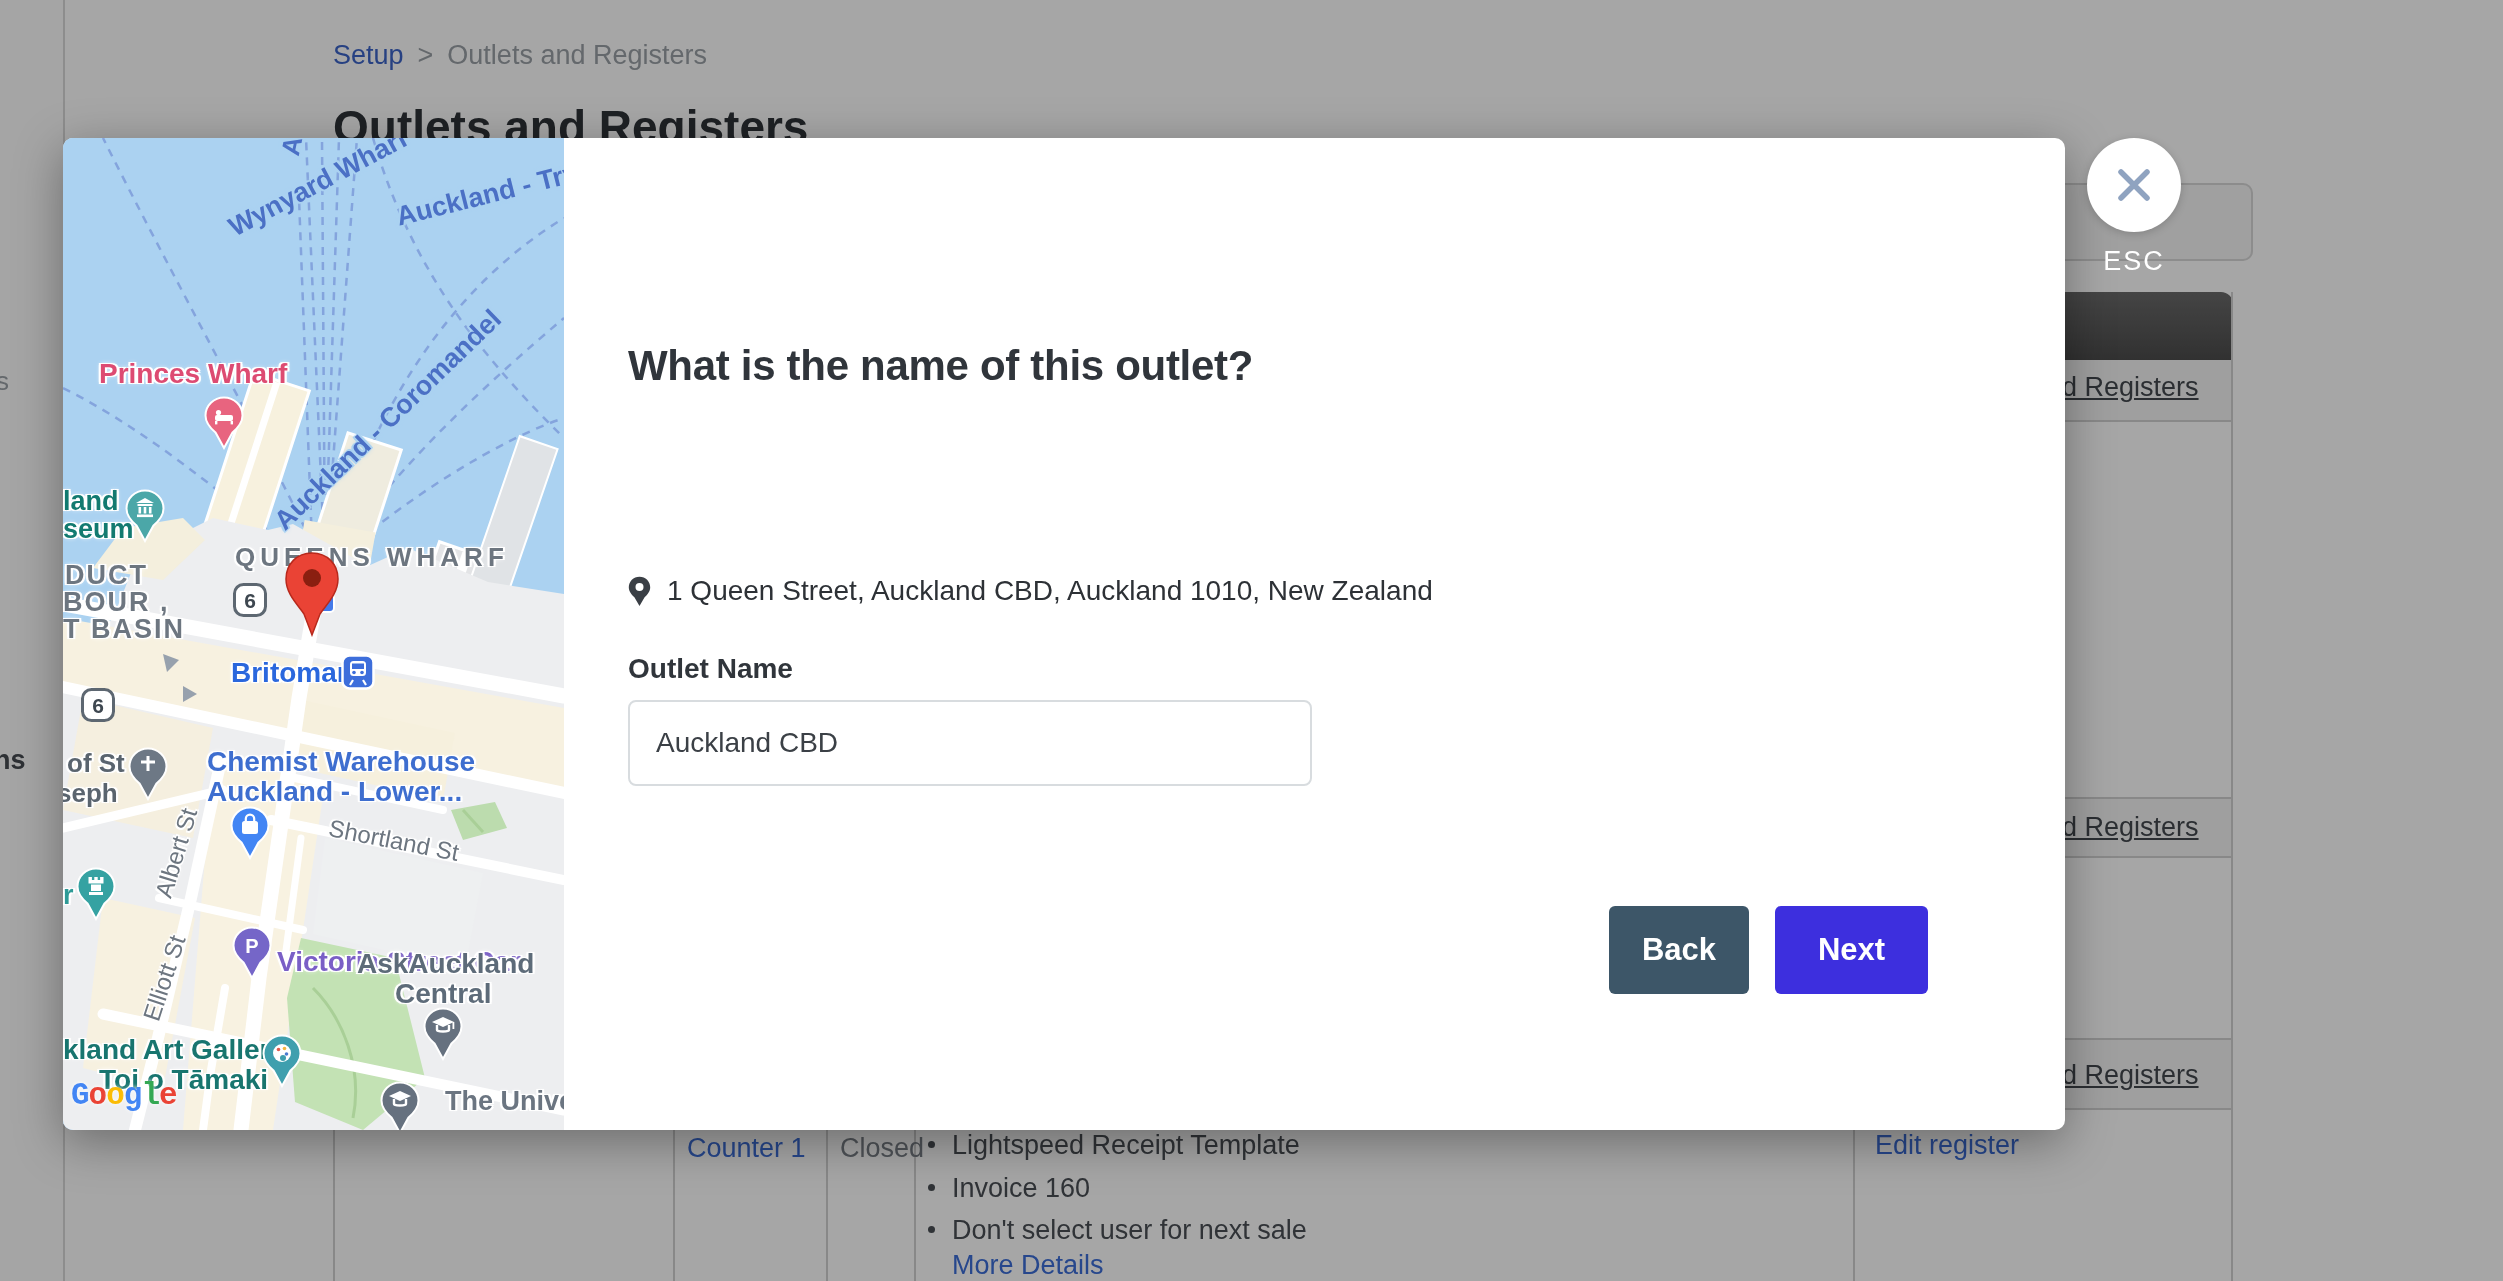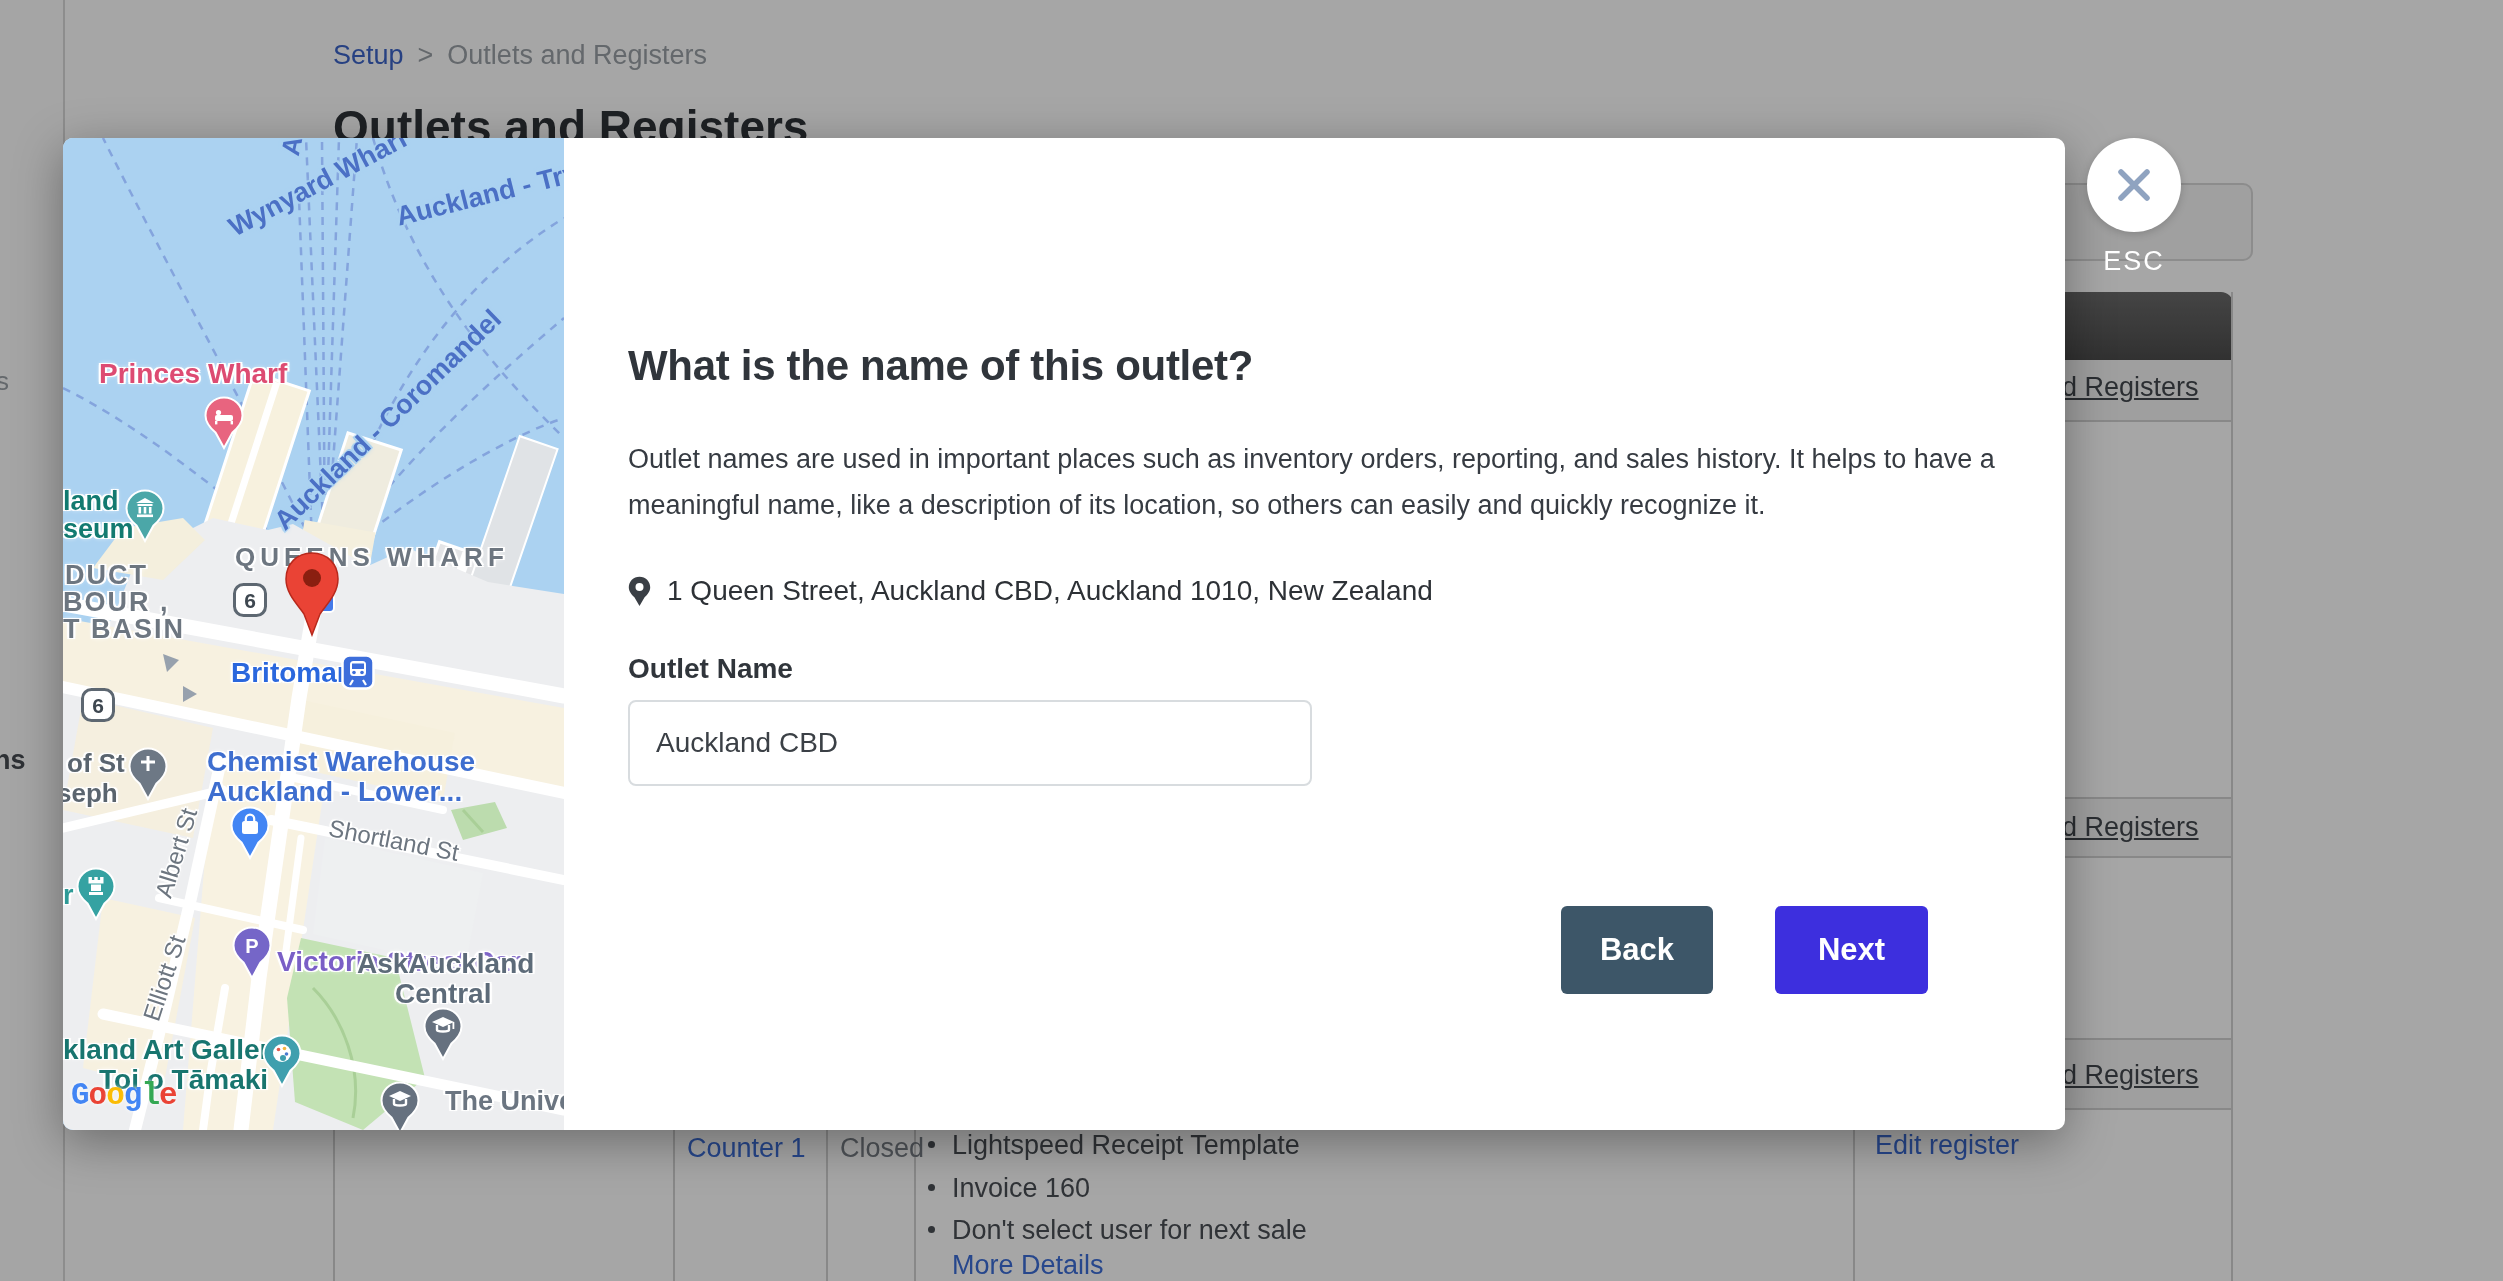--- a/index.html
+++ b/index.html
@@ -56,21 +56,21 @@
   .m-addr { position:absolute; left:565px; top:437px; display:flex; align-items:center;
     font-size:28px; color:#2d3136; }
   .m-addr svg { margin-right:16px; }
   .m-label { position:absolute; left:565px; top:515px; font-size:28px; font-weight:bold; color:#30353b; }
   .m-input { position:absolute; left:565px; top:562px; width:684px; height:86px;
     border:2px solid #d8dcdf; border-radius:8px; padding:0 26px; font-size:28px; color:#3b4046;
     font-family:"Liberation Sans", sans-serif; background:#fff; }
   .btn { position:absolute; top:768px; height:88px; border:none; border-radius:6px;
     color:#fff; font-size:31px; font-weight:bold; cursor:pointer;
     font-family:"Liberation Sans", sans-serif; }
-  .btn-back { left:1498px; width:152px; background:#3d5668; }
+  .btn-back { left:1546px; width:140px; background:#3d5668; }
   .btn-next { left:1712px; width:153px; background:#3d2fde; }
   
   .map { position:absolute; left:0; top:0; width:501px; height:992px;
     border-radius:10px 0 0 10px; overflow:hidden; background:#abd2f1; cursor:grab; }
   .map svg.base { position:absolute; left:0; top:0; }
   .mlabel { position:absolute; white-space:nowrap; font-weight:bold;
     text-shadow:-2px -1px 0 #fff, 2px -1px 0 #fff, -2px 1px 0 #fff, 2px 1px 0 #fff, 0 0 5px #fff; }
   .water-lbl { text-shadow:-2px -1px 0 #abd2f1, 2px -1px 0 #abd2f1, -2px 1px 0 #abd2f1,
     2px 1px 0 #abd2f1, 0 0 5px #abd2f1; color:#4b70c5; font-weight:bold; }
   .street { font-weight:normal; color:#6d7680; }
@@ -319,21 +319,20 @@
     <svg class="pin" style="left:221px; top:413px; z-index:5;" width="56" height="86" viewBox="0 0 56 86">
       <path d="M28 2 C13 2 2 13 2 28 C2 43 14 54 20 63 L28 84 L36 63 C42 54 54 43 54 28 C54 13 43 2 28 2 Z" fill="#ea4335" stroke="#b8291c" stroke-width="1.5"></path>
       <circle cx="28" cy="27" r="9" fill="#8a1f10"></circle>
     </svg>
 
     <div class="glogo"><span style="color:#4285F4">G</span><span style="color:#EA4335">o</span><span style="color:#FBBC05">o</span><span style="color:#4285F4">g</span><span style="color:#34A853">l</span><span style="color:#EA4335">e</span></div>
   </div>
 
 
   <h2 class="m-title">What is the name of this outlet?</h2>
-  <p class="m-desc">Outlet names are used in important places such as inventory orders, reporting, and sales history. It helps to have a meaningful name, like a description of its location, so others can easily and quickly recognize it.</p>
 
   <div class="m-addr">
     <svg width="23" height="31" viewBox="0 0 23 31">
       <path d="M11.5 0.8 C5.4 0.8 0.8 5.5 0.8 11.3 C0.8 15.5 3.5 18.7 6.4 21.3 L11.5 30 L16.6 21.3 C19.5 18.7 22.2 15.5 22.2 11.3 C22.2 5.5 17.6 0.8 11.5 0.8 Z" fill="#3a3f45"></path>
       <circle cx="11.5" cy="11" r="4" fill="#fff"></circle>
     </svg>
     <span>1 Queen Street, Auckland CBD, Auckland 1010, New Zealand</span>
   </div>
 
   <label class="m-label">Outlet Name</label>

